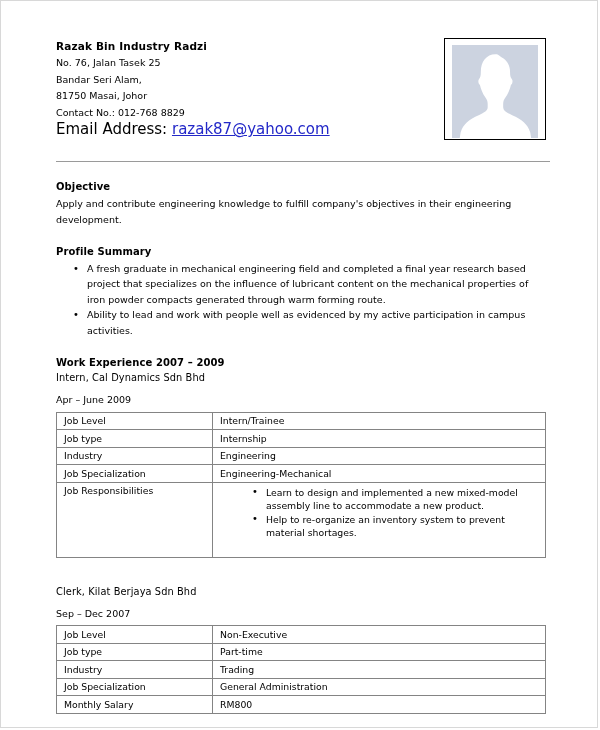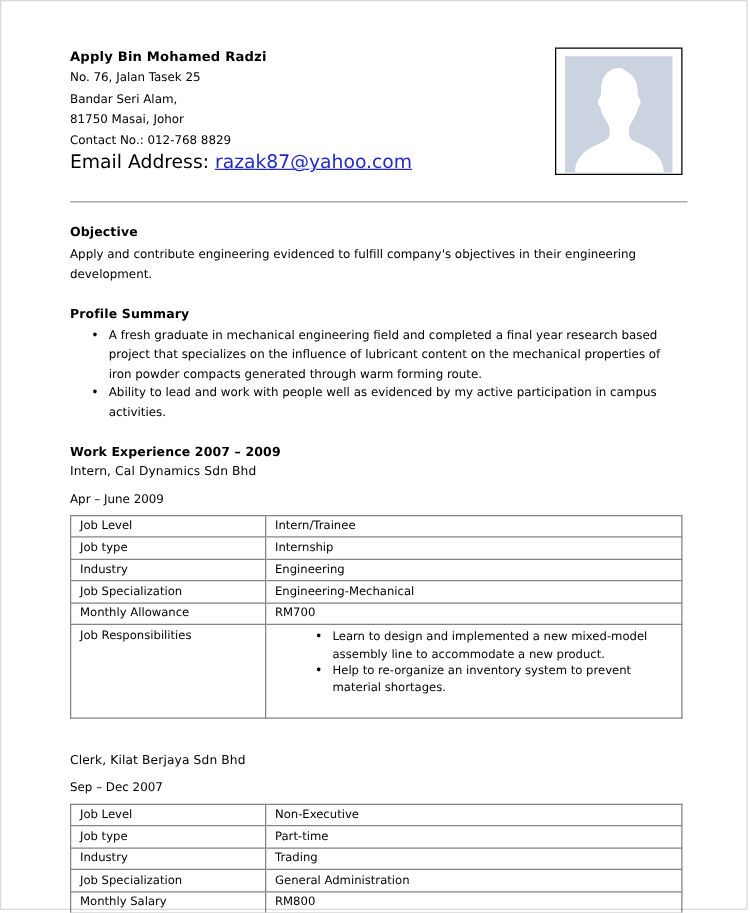--- a/index.html
+++ b/index.html
@@ -184,21 +184,21 @@
   .gap-after-table { height: 26px; }
 </style>
 </head>
 <body>
 
 <div class="page">
   <div class="page-inner">
 
     <div class="header-row">
       <div class="contact-block">
-        <div class="cand-name">Apply Bin Mohamed Radzi</div>
+        <div class="cand-name">Razak Bin Industry Radzi</div>
         <div class="cand-line">No. 76, Jalan Tasek 25</div>
         <div class="cand-line">Bandar Seri Alam,</div>
         <div class="cand-line">81750 Masai, Johor</div>
         <div class="cand-line">Contact No.: 012-768 8829</div>
         <div class="email-line">
           <span>Email Address:</span>
           <a class="email-link" href="#">razak87@yahoo.com</a>
         </div>
       </div>
 
@@ -215,21 +215,21 @@
                      C70.5 42, 71 38, 69.5 36.5 C68 35, 67.5 33, 67.5 29
                      C67.5 22, 64 16.5, 58 13.5 C55.5 12.2, 54.5 10, 50.5 10 Z" fill="#ffffff"></path>
           </svg>
         </div>
       </div>
     </div>
 
     <hr class="divider">
 
     <div class="section-title">Objective</div>
-    <p class="body-text">Apply and contribute engineering evidenced to fulfill company's objectives in their engineering development.</p>
+    <p class="body-text">Apply and contribute engineering knowledge to fulfill company's objectives in their engineering development.</p>
 
     <div class="section-title">Profile Summary</div>
     <ul class="bullets">
       <li>A fresh graduate in mechanical engineering field and completed a final year research based project that specializes on the influence of lubricant content on the mechanical properties of iron powder compacts generated through warm forming route.</li>
       <li>Ability to lead and work with people well as evidenced by my active participation in campus activities.</li>
     </ul>
 
     <div class="section-title">Work Experience 2007 – 2009</div>
 
     <div class="sub-title">Intern, Cal Dynamics Sdn Bhd</div>
@@ -245,24 +245,20 @@
           <td class="label">Job type</td>
           <td>Internship</td>
         </tr>
         <tr>
           <td class="label">Industry</td>
           <td>Engineering</td>
         </tr>
         <tr>
           <td class="label">Job Specialization</td>
           <td>Engineering-Mechanical</td>
-        </tr>
-        <tr>
-          <td class="label">Monthly Allowance</td>
-          <td>RM700</td>
         </tr>
         <tr>
           <td class="label">Job Responsibilities</td>
           <td class="resp">
             <ul class="cellbullets">
               <li>Learn to design and implemented a new mixed-model assembly line to accommodate a new product.</li>
               <li>Help to re-organize an inventory system to prevent material shortages.</li>
             </ul>
           </td>
         </tr>

